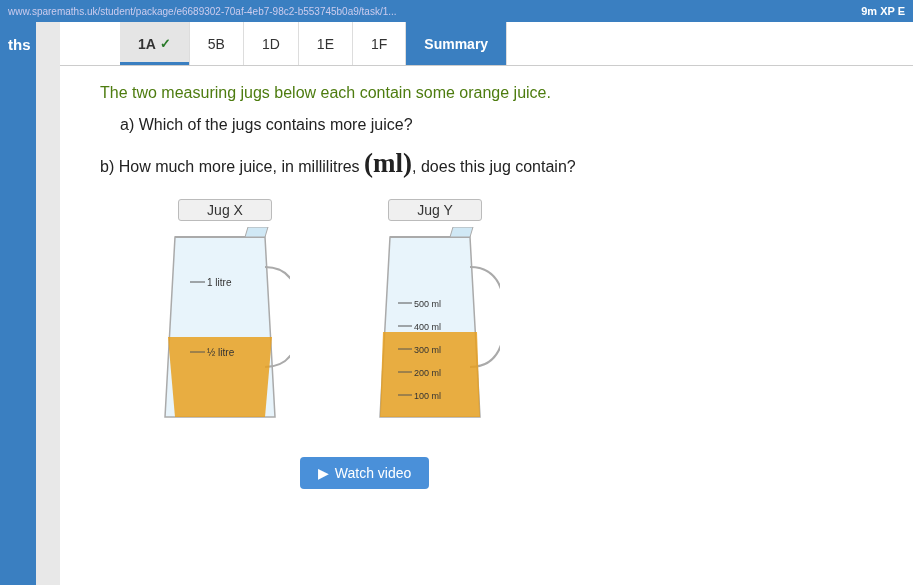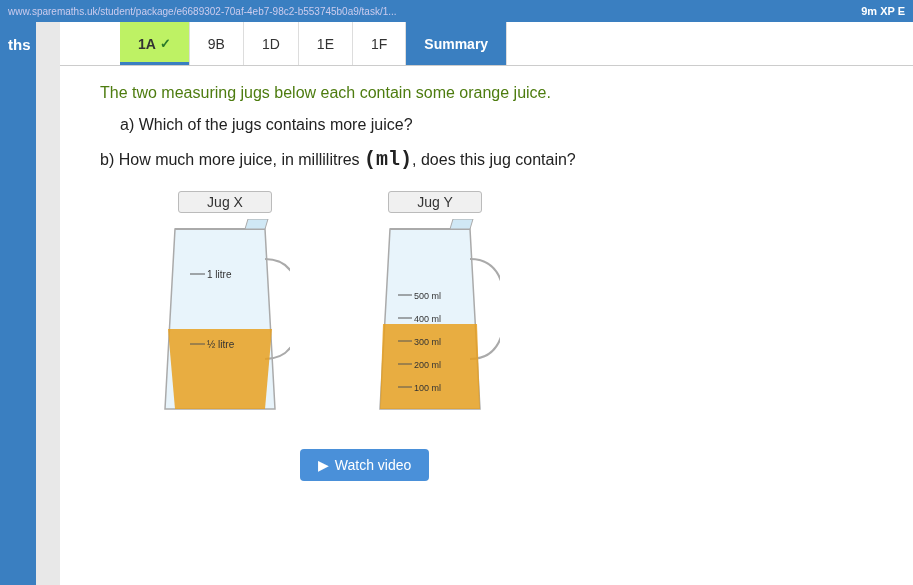--- a/index.html
+++ b/index.html
@@ -82,21 +82,21 @@
       display: flex;
       align-items: center;
       font-size: 14px;
       color: #333;
       cursor: pointer;
       border-right: 1px solid #ddd;
       position: relative;
     }
 
     .tab.active {
-      background: #bef264;
+      background: #e5e5e5;
       color: #333;
       font-weight: bold;
     }
 
     .tab.active::after {
       content: '';
       position: absolute;
       bottom: 0;
       left: 0;
       right: 0;
@@ -138,22 +138,22 @@
       margin-left: 20px;
     }
 
     .question-b {
       font-size: 16px;
       color: #222;
       margin-bottom: 20px;
     }
 
     .ml-style {
-      font-size: 20px;
-      font-family: Liberation Mono, monospace;
+      font-size: 27px;
+      font-family: Liberation Serif, serif;
       font-weight: bold;
     }
 
     .jugs-container {
       display: flex;
       align-items: flex-start;
       gap: 80px;
       margin-left: 60px;
       margin-top: 10px;
     }
@@ -212,21 +212,21 @@
 </div>
 
 <div class="main-content">
 
   <div class="tab-bar">
     <div class="tab active">
       <span>1A</span>
       <span class="tab-check">✓</span>
     </div>
     <div class="tab">
-      <span>9B</span>
+      <span>5B</span>
     </div>
     <div class="tab">
       <span>1D</span>
     </div>
     <div class="tab">
       <span>1E</span>
     </div>
     <div class="tab">
       <span>1F</span>
     </div>

